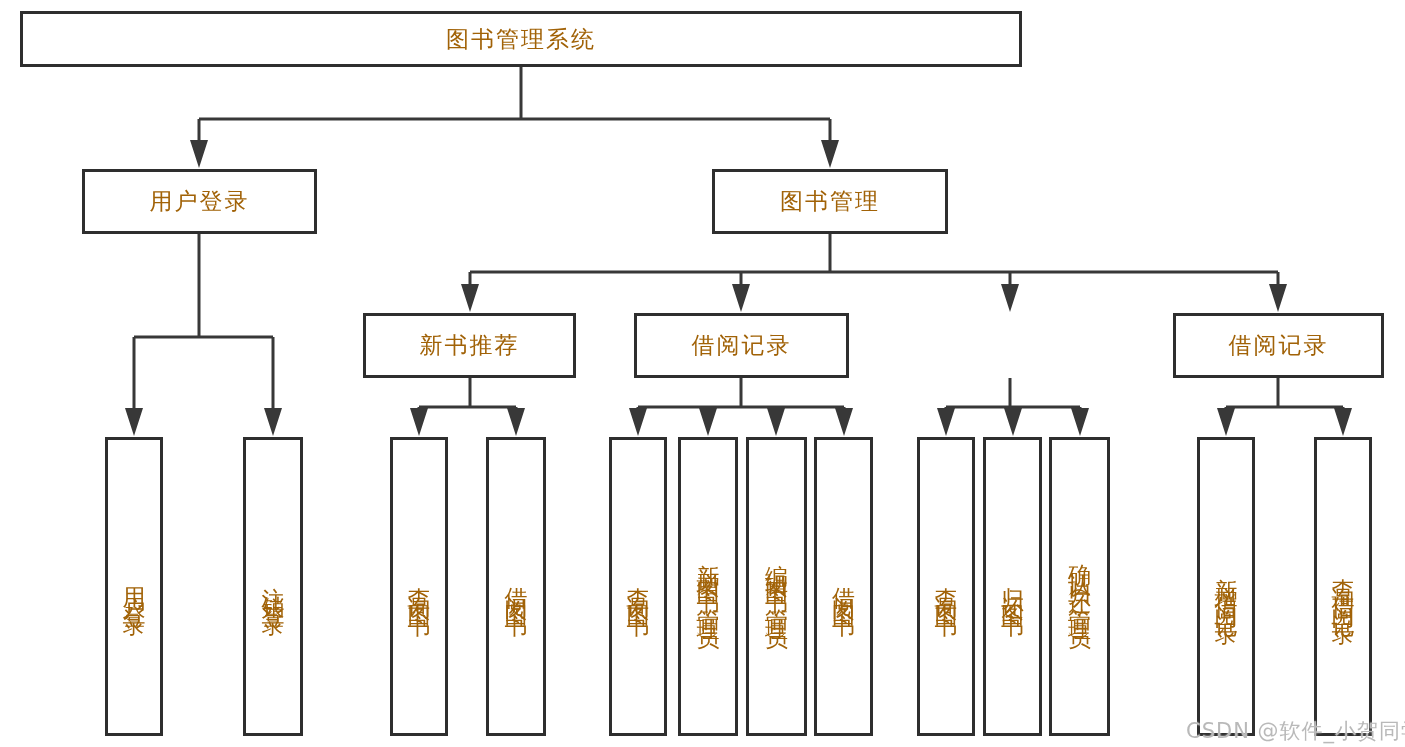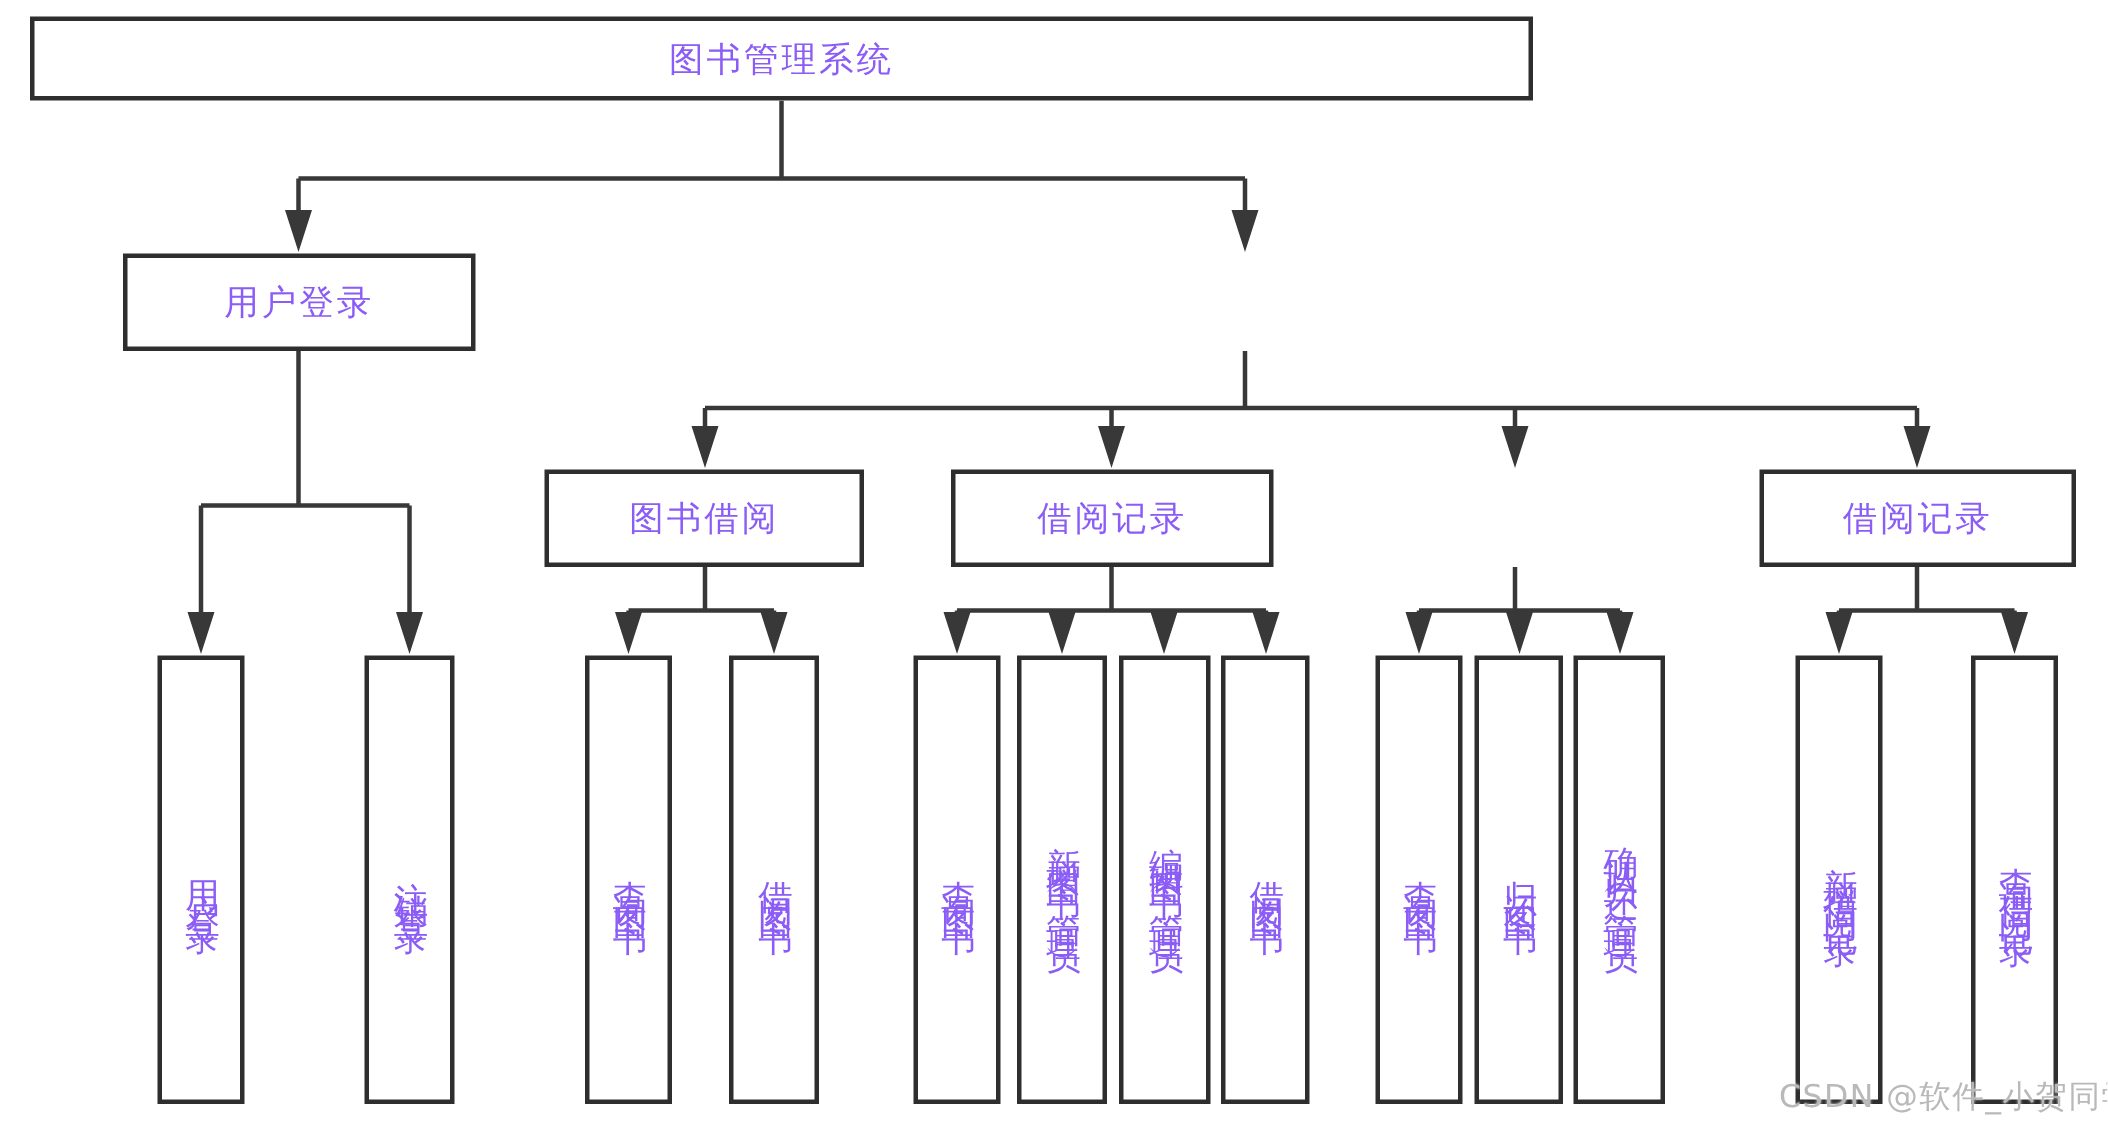--- a/index.html
+++ b/index.html
@@ -12,21 +12,21 @@
   }
   svg.wires{position:absolute;left:0;top:0;width:1405px;height:747px;}
   .box{
     position:absolute;
     box-sizing:border-box;
     border:3px solid #2e2e2e;
     background:#ffffff;
     display:flex;
     align-items:center;
     justify-content:center;
-    color:#8b5cf6;
+    color:#a16207;
     font-size:23px;
     letter-spacing:2px;
     text-align:center;
   }
   .leaf .vtext{
     writing-mode:vertical-rl;
     text-orientation:mixed;
     letter-spacing:9px;
     line-height:1;
     font-size:23px;
@@ -68,23 +68,26 @@
       M1217 408 L1235 408 L1226 436 Z M1334 408 L1352 408 L1343 436 Z"></path>
   </svg>
 
   <div class="box" style="left:20px;top:11px;width:1002px;height:56px;">
     <span>图书管理系统</span>
   </div>
 
   <div class="box" style="left:82px;top:169px;width:235px;height:65px;">
     <span>用户登录</span>
   </div>
+  <div class="box" style="left:712px;top:169px;width:236px;height:65px;">
+    <span>图书管理</span>
+  </div>
 
   <div class="box" style="left:363px;top:313px;width:213px;height:65px;">
-    <span>图书借阅</span>
+    <span>新书推荐</span>
   </div>
   <div class="box" style="left:634px;top:313px;width:215px;height:65px;">
     <span>借阅记录</span>
   </div>
   <div class="box" style="left:1173px;top:313px;width:211px;height:65px;">
     <span>借阅记录</span>
   </div>
 
   <div class="box leaf" style="left:105px;top:437px;width:58px;height:299px;">
     <span class="vtext">用户登录</span>

